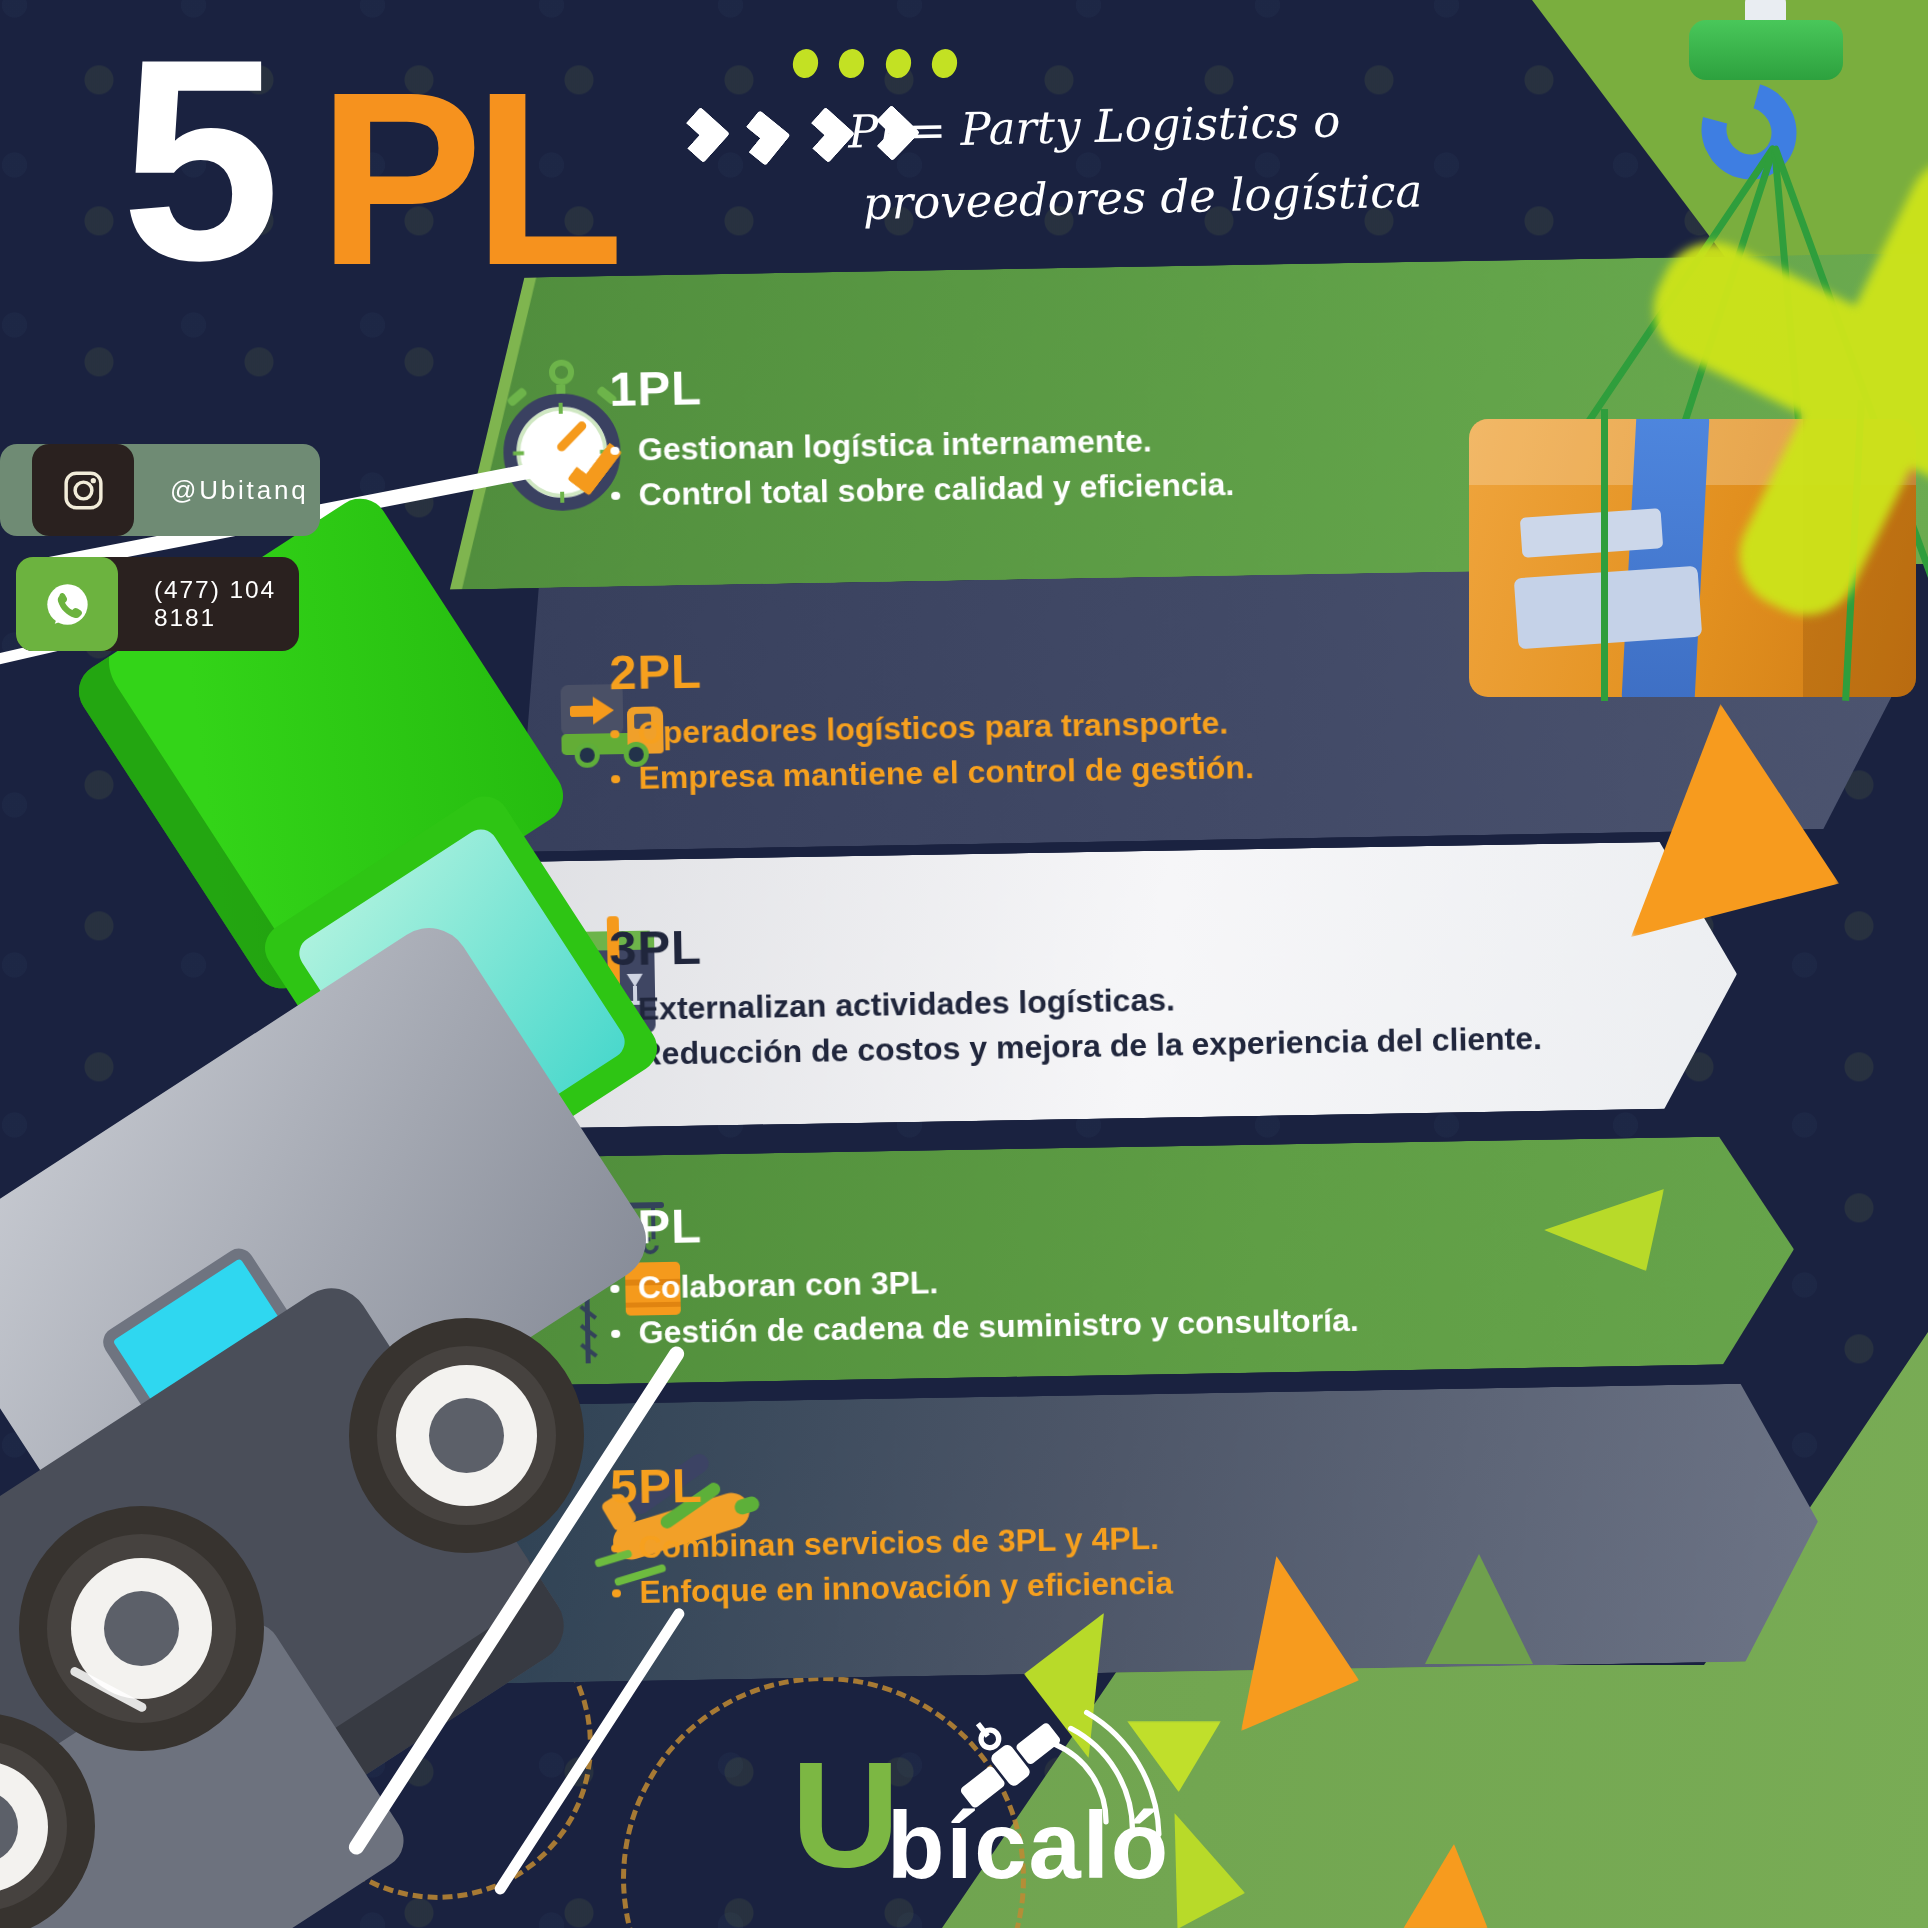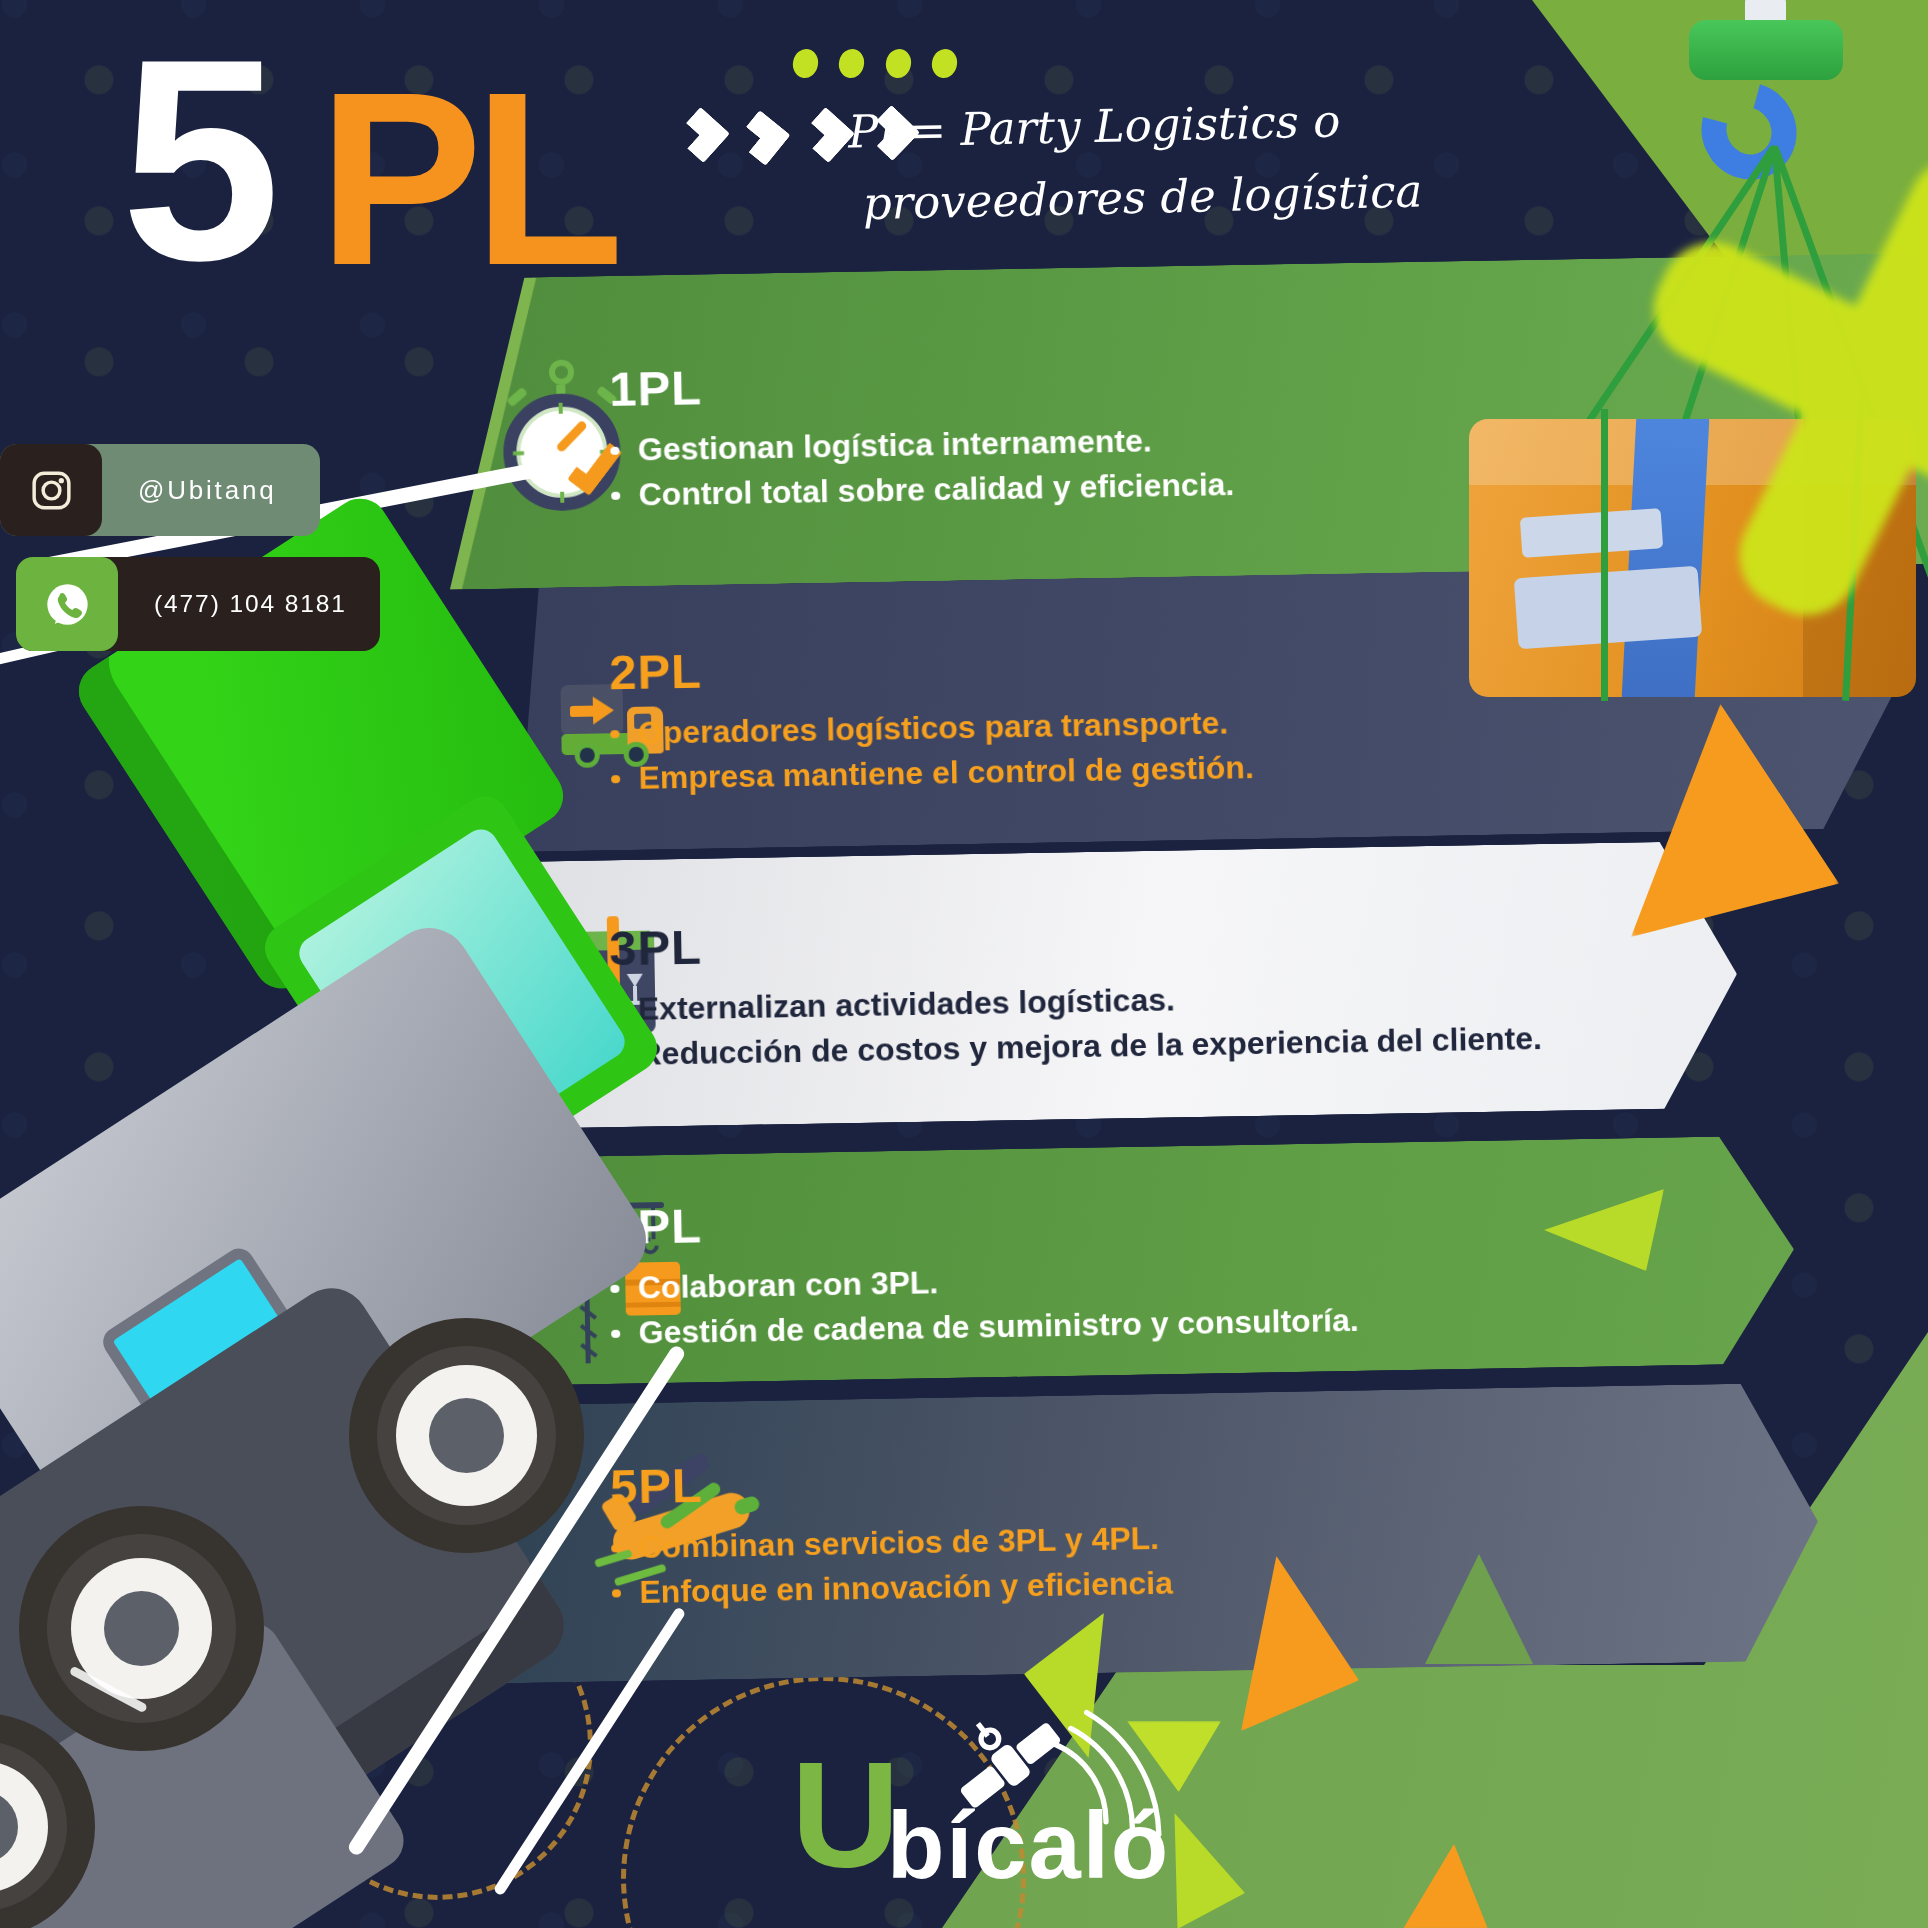--- a/index.html
+++ b/index.html
@@ -53,23 +53,23 @@
   .subtitle{position:absolute;left:849px;top:90px;z-index:45;color:#fff;
     font-family:"DejaVu Serif",serif;font-style:italic;font-size:45px;line-height:72px;
     transform:rotate(-1.3deg);white-space:nowrap;}
 
   
   .contact{position:absolute;z-index:45;display:flex;align-items:center;border-radius:17px;}
   .contact .tile{width:102px;height:100%;border-radius:17px;display:flex;align-items:center;justify-content:center;flex:none;}
   .contact .label{color:#fff;font-size:26px;letter-spacing:2.8px;padding-left:36px;}
   .c-fb{left:16px;top:331px;width:301px;height:90px;background:#2a211f;}
   .c-fb .tile{background:#6cb33f;}
-  .c-ig{left:0;top:444px;width:320px;height:92px;background:#6f8b74;padding-left:0;}
+  .c-ig{left:0;top:444px;width:320px;height:92px;background:#6f8b74;padding-left:32px;}
   .c-ig .tile{background:#2a211f;}
-  .c-wa{left:16px;top:557px;width:364px;height:94px;background:#2a211f;}
+  .c-wa{left:16px;top:557px;width:283px;height:94px;background:#2a211f;}
   .c-wa .tile{background:#6cb33f;}
   .c-wa .label{font-size:24.5px;letter-spacing:1.9px;}
 
   
   .banner{position:absolute;z-index:30;transform:rotate(-1deg);
     filter:drop-shadow(0 13px 15px rgba(8,12,30,.45));}
   .banner .edge{position:absolute;top:0;bottom:0;width:24.5px;background:rgba(255,255,255,.18);}
   .b1{left:428px;top:266px;width:1500px;height:311px;
     background:linear-gradient(100deg,#4f8c3c,#63a44a 70%,#6cab50);
     clip-path:polygon(99px 0,100% 0,100% 100%,19px 100%);}

